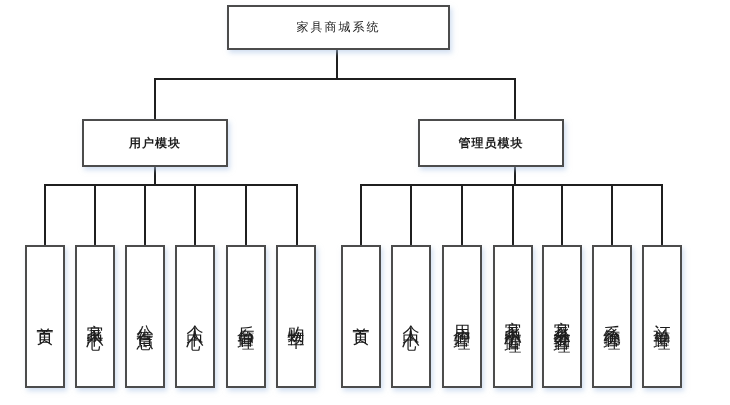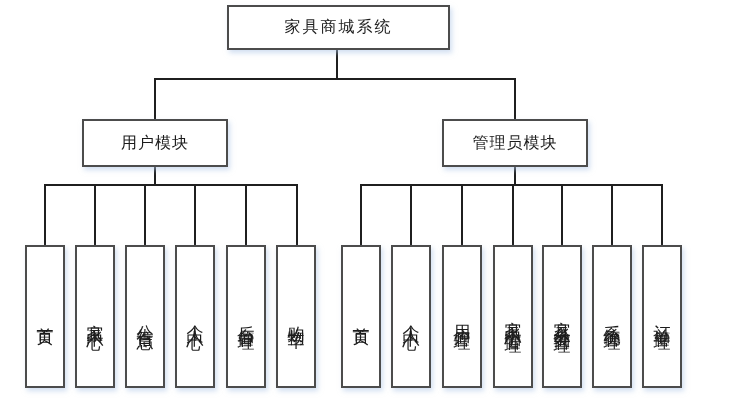--- a/index.html
+++ b/index.html
@@ -37,35 +37,35 @@
     justify-content: center;
     box-sizing: border-box;
     color: #1c1c1c;
   }
   .root-box {
     left: 227px; top: 5px;
     width: 223px; height: 45px;
   }
   .root-box .label {
     font-family: "Liberation Serif", serif;
-    font-size: 16px;
+    font-size: 12px;
     letter-spacing: 2px;
   }
   .module-box {
     width: 146px; height: 48px;
     top: 119px;
   }
   .module-box .label {
     font-family: "Liberation Sans", sans-serif;
-    font-weight: normal;
-    font-size: 16px;
+    font-weight: bold;
+    font-size: 12px;
     letter-spacing: 1px;
   }
   .module-user  { left: 82px; }
-  .module-admin { left: 442px; }
+  .module-admin { left: 418px; }
   .leaf-box {
     width: 40px; height: 143px;
     top: 245px;
     border-width: 2px;
   }
   .leaf-box .label {
     writing-mode: vertical-rl;
     text-orientation: upright;
     font-family: "Liberation Serif", serif;
     font-size: 17px;

